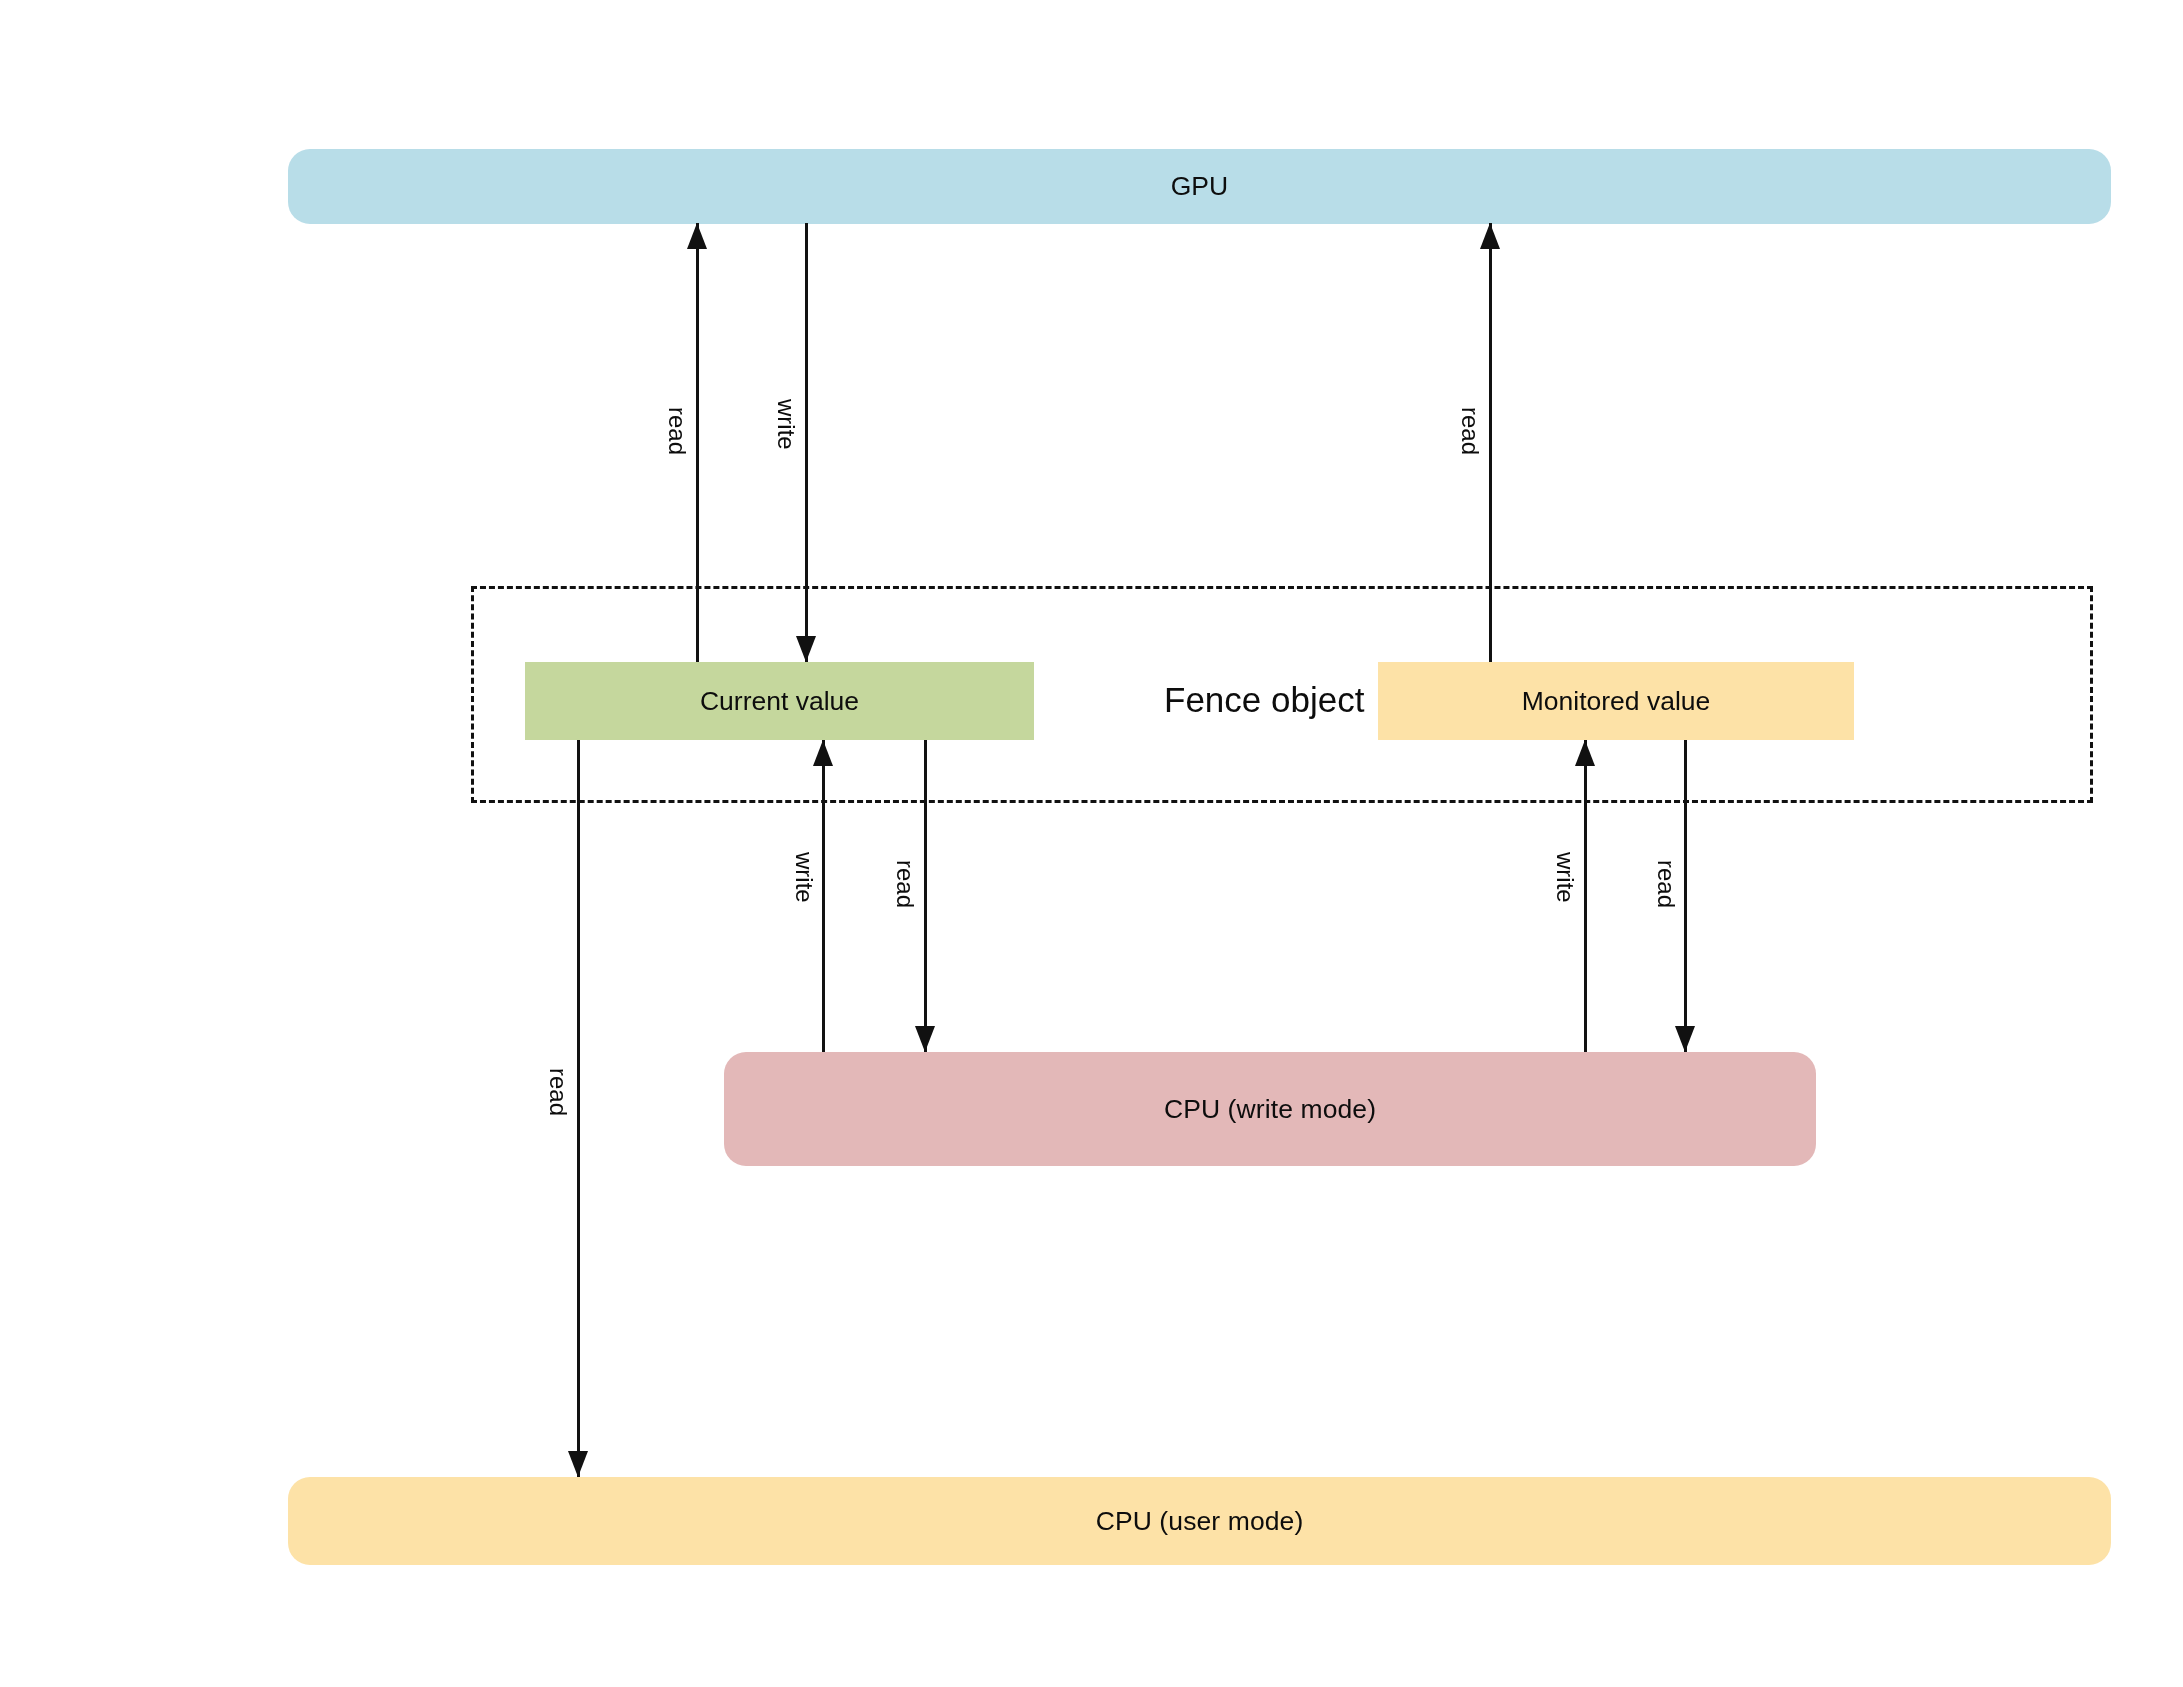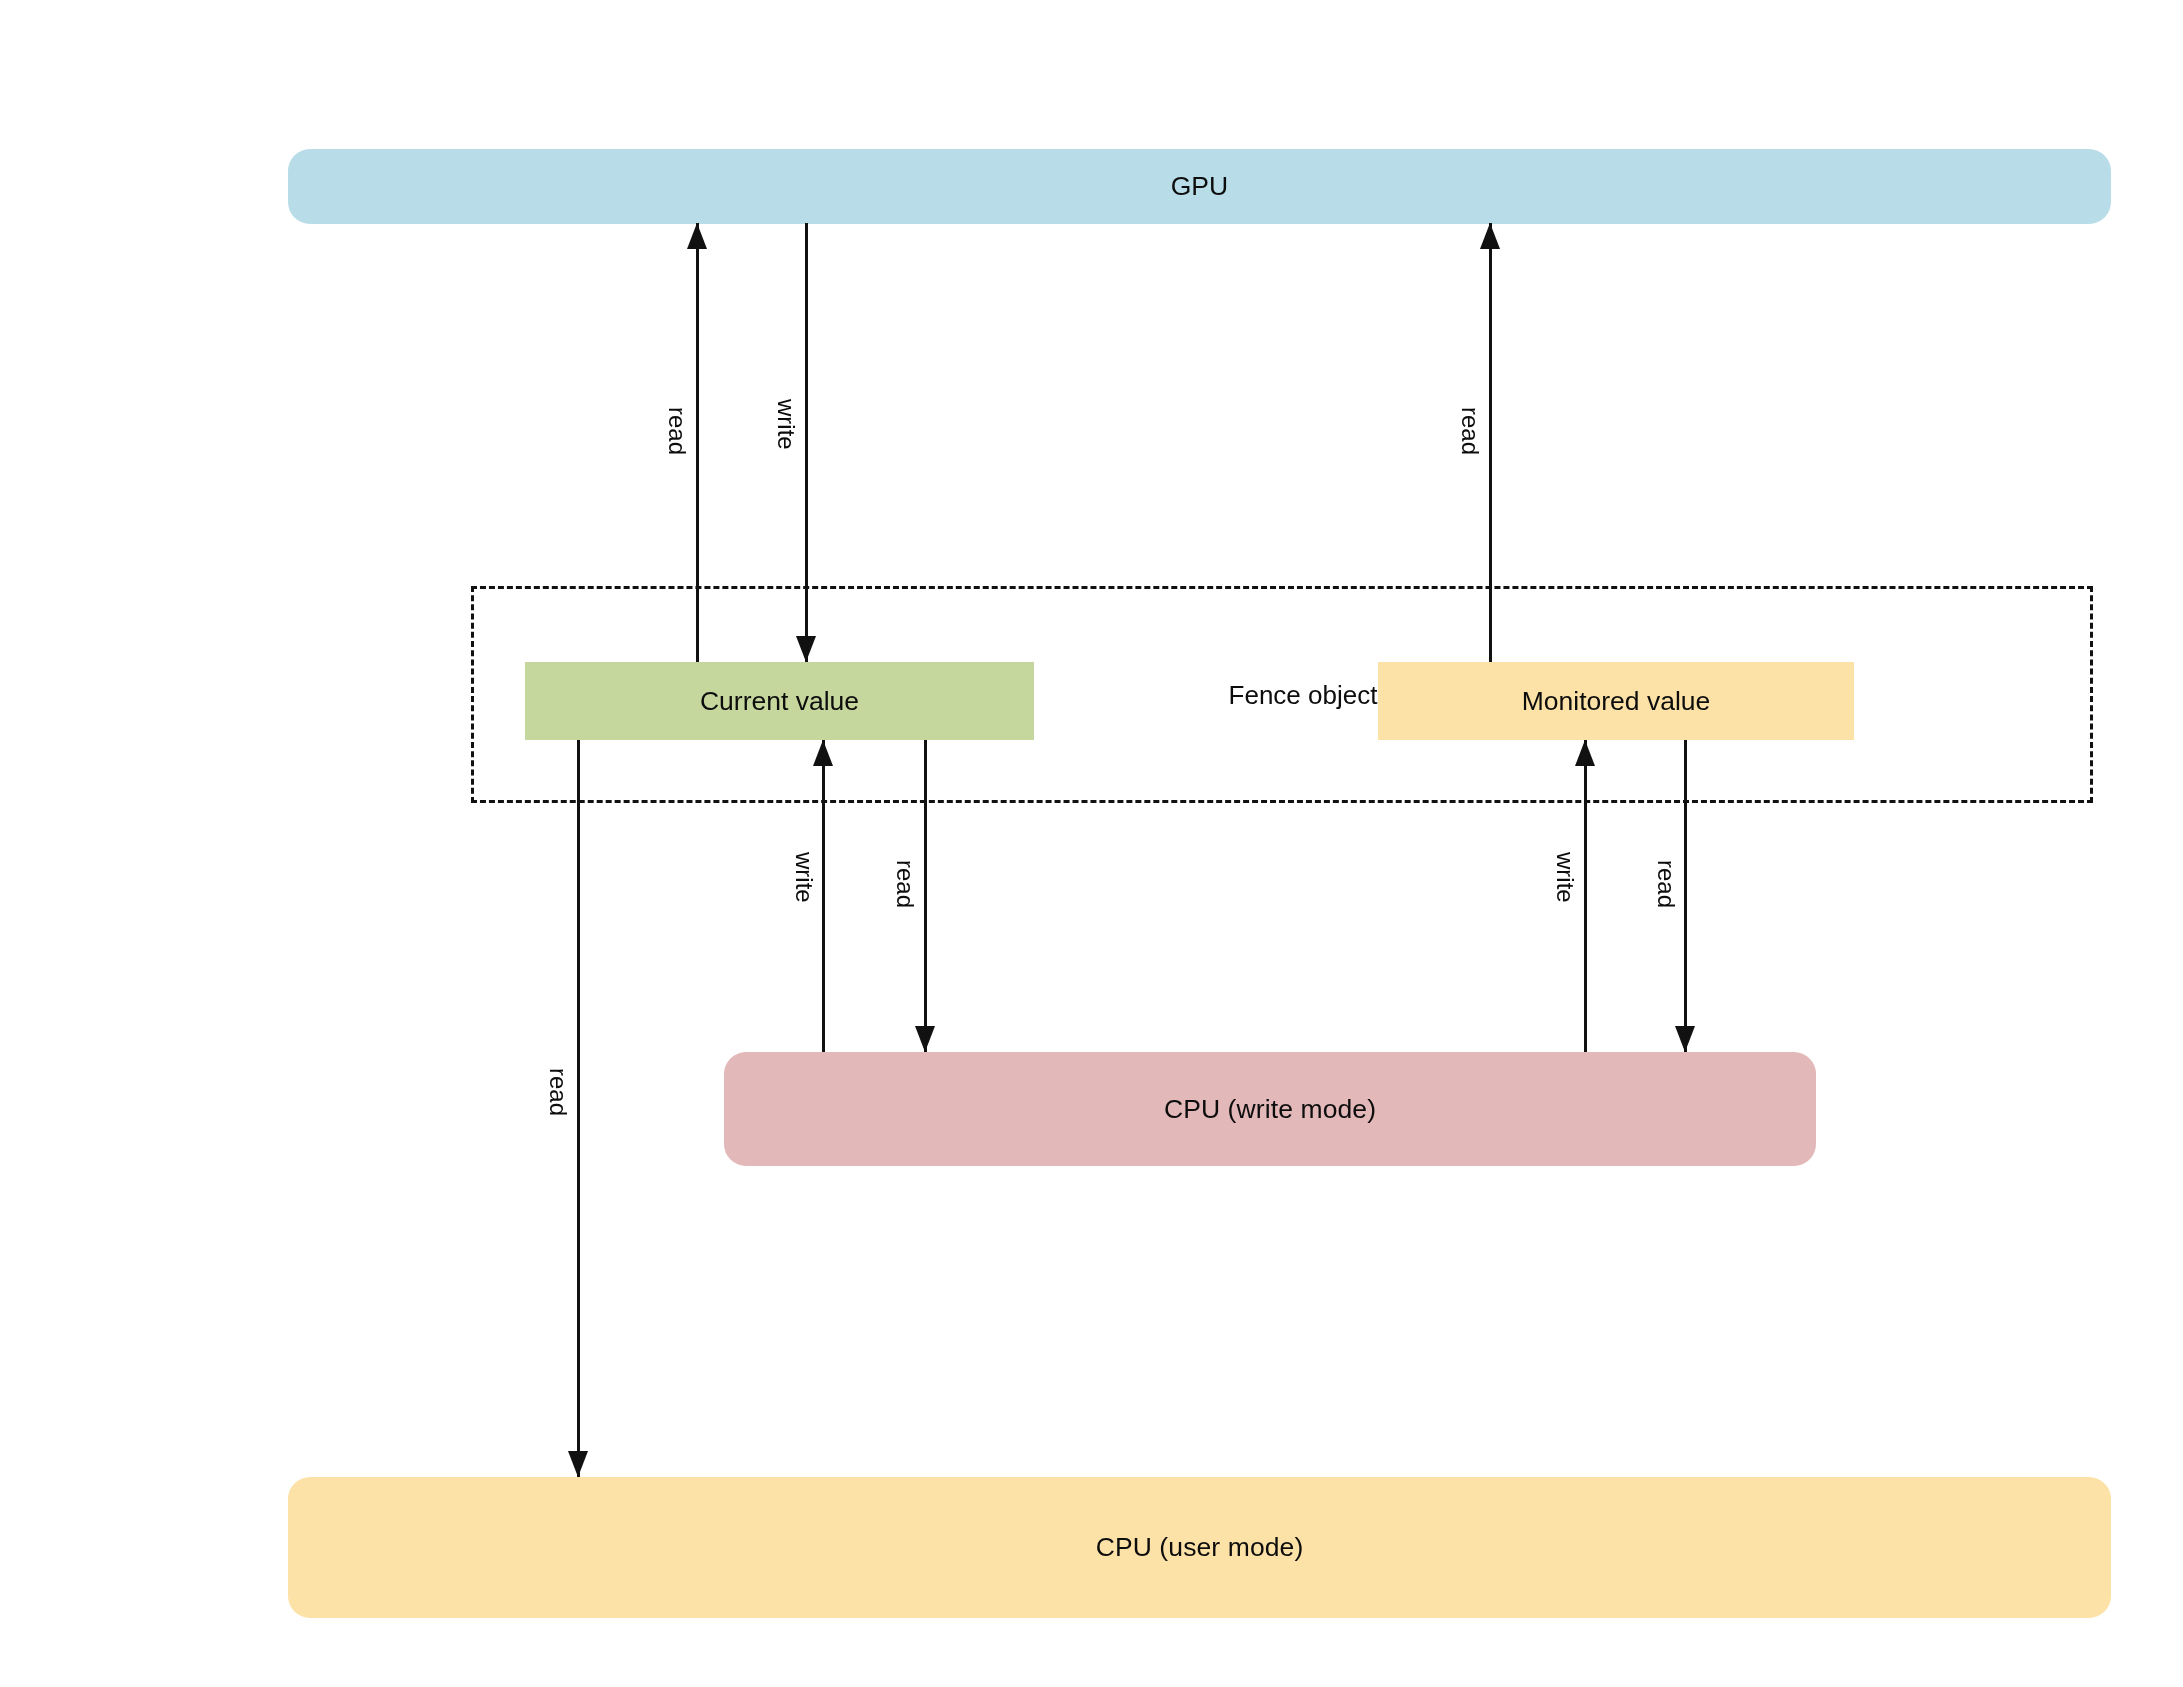--- a/index.html
+++ b/index.html
@@ -38,39 +38,39 @@
   #kernel-band {
     left: 724px;
     top: 1052px;
     width: 1092px;
     height: 114px;
   }
   #user-band {
     left: 288px;
     top: 1477px;
     width: 1823px;
-    height: 141px;
+    height: 88px;
   }
   #fence-box {
     position: absolute;
     left: 471px;
     top: 586px;
     width: 1622px;
     height: 217px;
     border: 3.3px dashed #1a1a1a;
     box-sizing: border-box;
     background: transparent;
   }
   #fence-label {
     position: absolute;
     left: 1164px;
     top: 680px;
     width: 278px;
-    text-align: center;
-    font-size: 26px;
+    text-align: left;
+    font-size: 35px;
     color: #0d0d0d;
     white-space: nowrap;
   }
   .valuebox {
     position: absolute;
     display: flex;
     align-items: center;
     justify-content: center;
     font-size: 26.5px;
     color: #0d0d0d;

